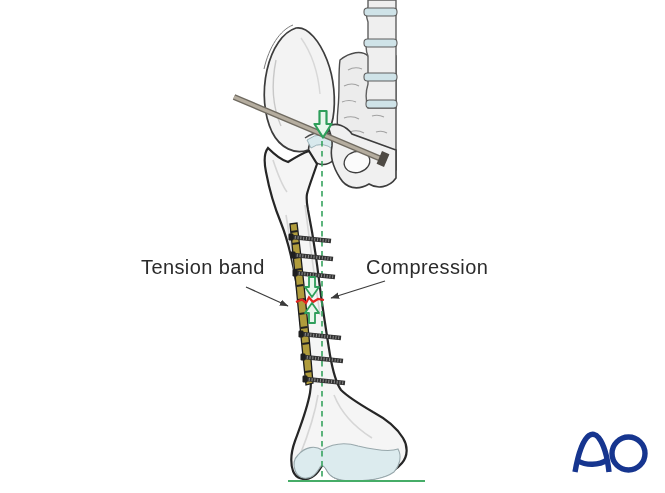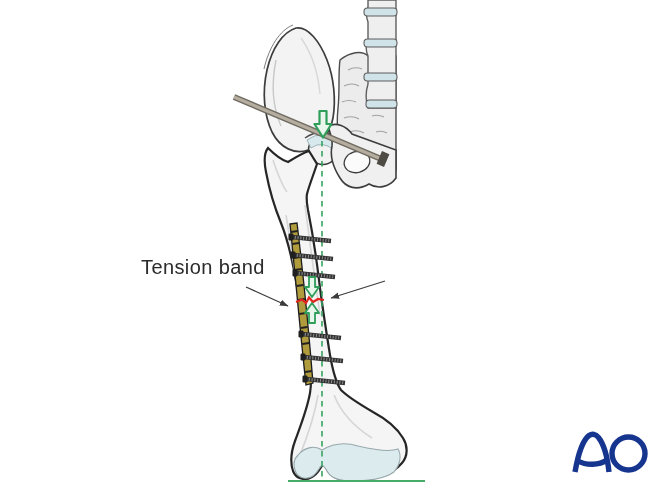--- a/index.html
+++ b/index.html
@@ -195,20 +195,21 @@
 
     <g stroke="#3c3c3c" stroke-width="1.2" fill="none">
       <line x1="246" y1="287" x2="288" y2="306" marker-end="url(#ah)"></line>
       <line x1="385" y1="281" x2="331" y2="298" marker-end="url(#ah)"></line>
     </g>
   </svg>
 
   
   <div id="tension-label" class="anno-label">Tension band</div>
 
+  <div id="compression-label" class="anno-label">Compression</div>
 
   
   <div class="logo-wrap">
     <svg width="82" height="52" viewBox="570 428 82 52" role="img" aria-label="AO">
       <g fill="none" stroke="#16358f" stroke-width="5.4">
         <path d="M 575,472 C 578,455 583,440 589,435.5 C 592,433.5 596,434 598.5,437.5 C 604,444.5 607.5,458 609,472"></path>
         <path d="M 578,461 C 586,465.5 599,465.5 607,460"></path>
         <circle cx="628.5" cy="453.5" r="16.5"></circle>
       </g>
     </svg>

